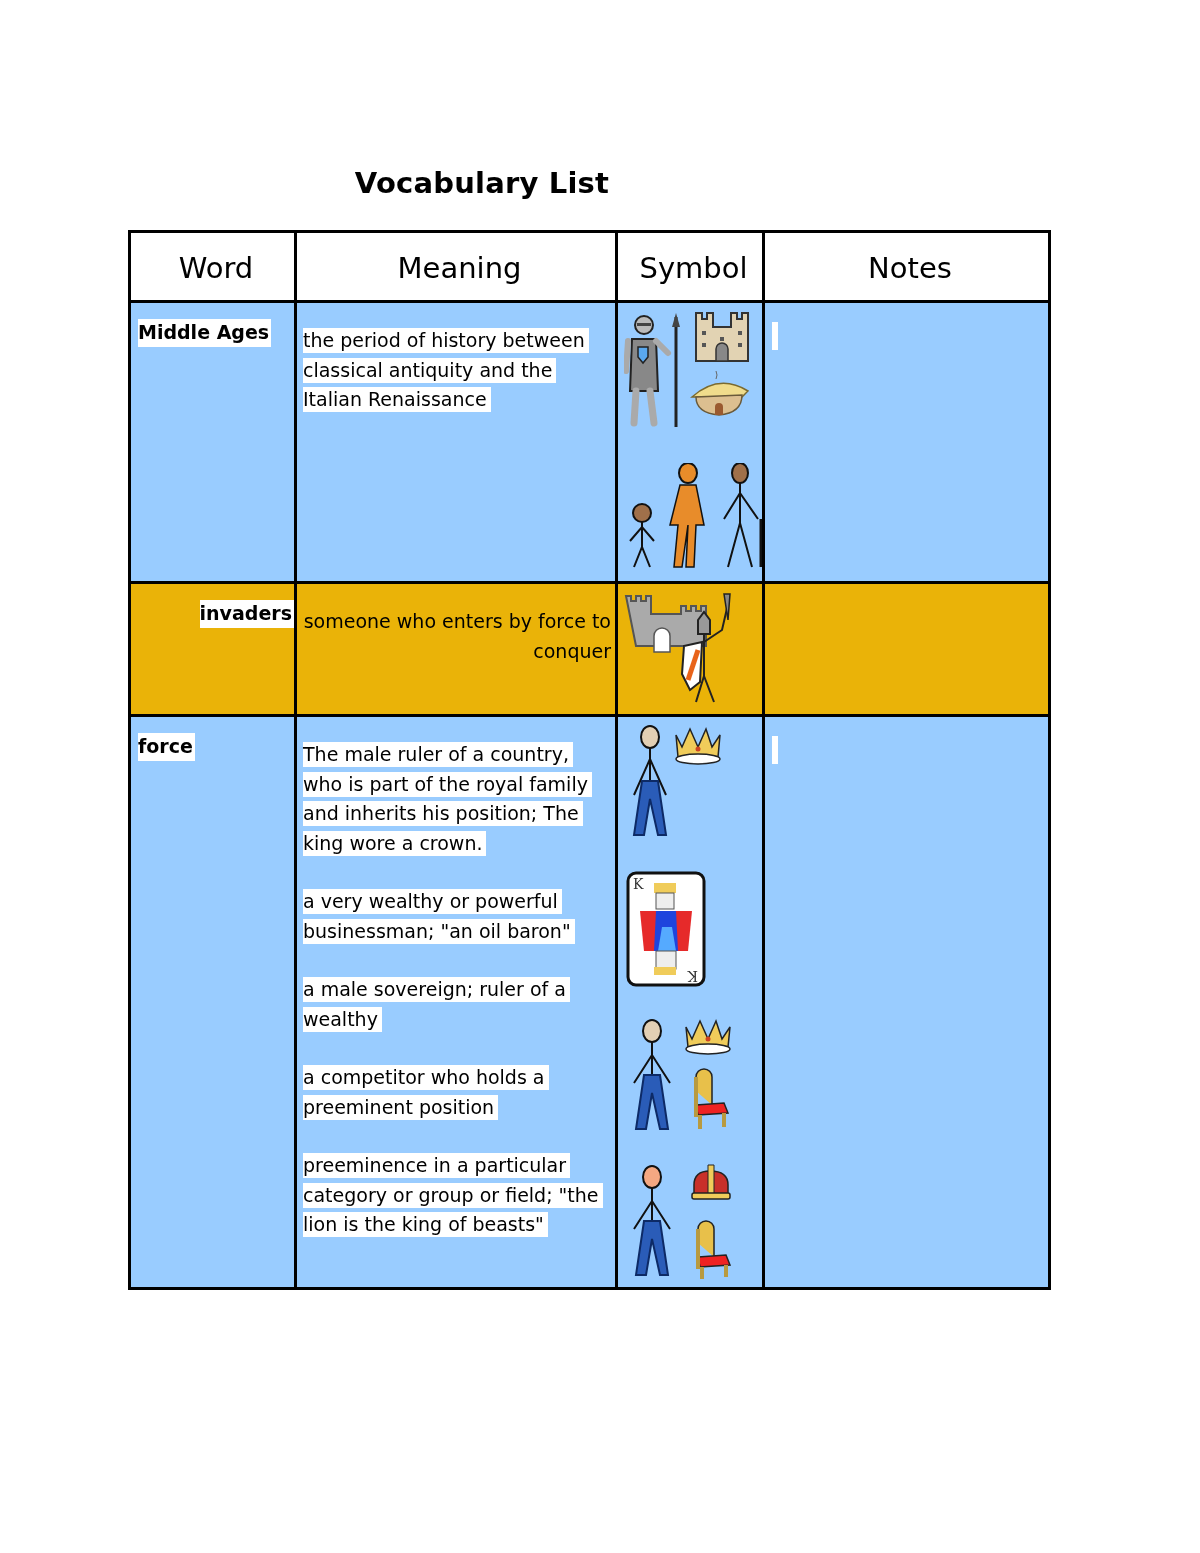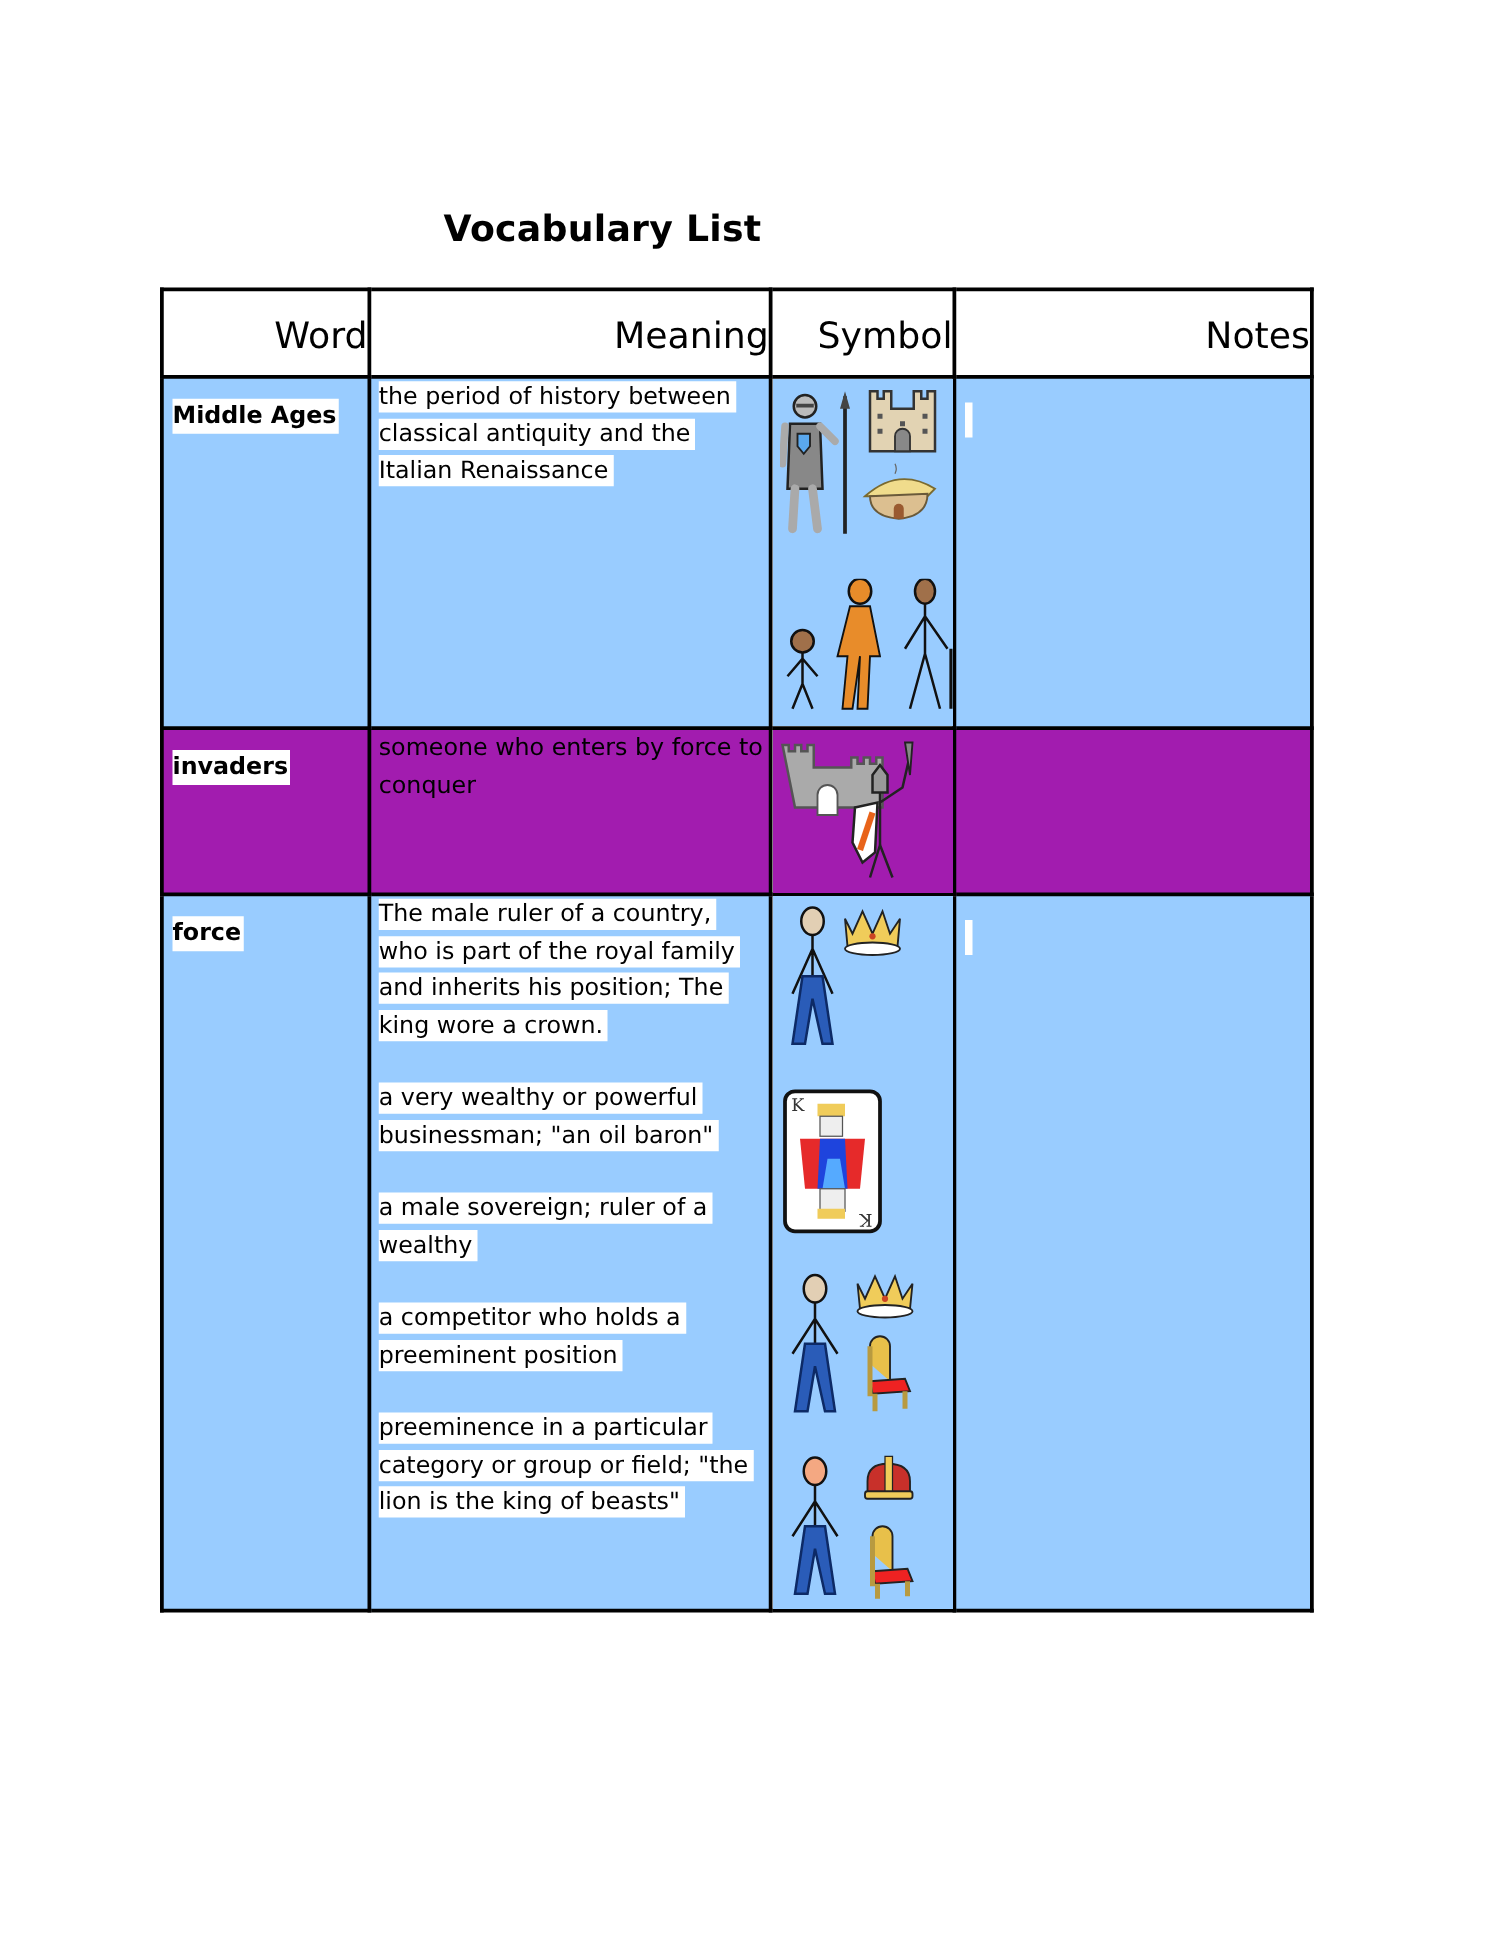--- a/index.html
+++ b/index.html
@@ -14,31 +14,31 @@
       border: 3px solid #000;
     }
     table.vocab col.c-word { width: 166px; }
     table.vocab col.c-meaning { width: 321px; }
     table.vocab col.c-symbol { width: 147px; }
     table.vocab col.c-notes { width: 286px; }
     table.vocab th, table.vocab td {
       border: 3px solid #000; vertical-align: top; padding: 0;
     }
     table.vocab th {
-      background: #fff; height: 70px; text-align: right; font-weight: normal;
+      background: #fff; height: 70px; text-align: center; font-weight: normal;
       font-size: 29px; padding: 18px 0 0 7px; box-sizing: border-box; vertical-align: top;
     }
     td.blue { background: #99ccff; }
-    td.white { background: #a21caf; }
+    td.white { background: #eab308; text-align: right; }
     .word {
       display: inline-block; margin: 16px 0 16px 7px; font-weight: bold; font-size: 19px;
       background: #fff; padding: 0 2px 2px 0; line-height: 26px;
     }
     .meaning {
-      margin: 0 4px 0 6px; font-size: 19px; line-height: 29.5px;
+      margin: 23px 4px 0 6px; font-size: 19px; line-height: 29.5px;
     }
     .meaning .hl { background: #fff; box-decoration-break: clone; -webkit-box-decoration-break: clone; padding: 1px 4px 2px 0; }
     .meaning p { margin: 0 0 29px 0; }
     .caret { display: inline-block; width: 6px; height: 28px; background: #fff; margin: 19px 0 0 7px; }
     .sym { position: relative; }
     .sym svg { position: absolute; }
     .row-middle td { height: 278px; }
     .row-invaders td { height: 130px; }
     .row-king td { height: 570px; }
   </style>

